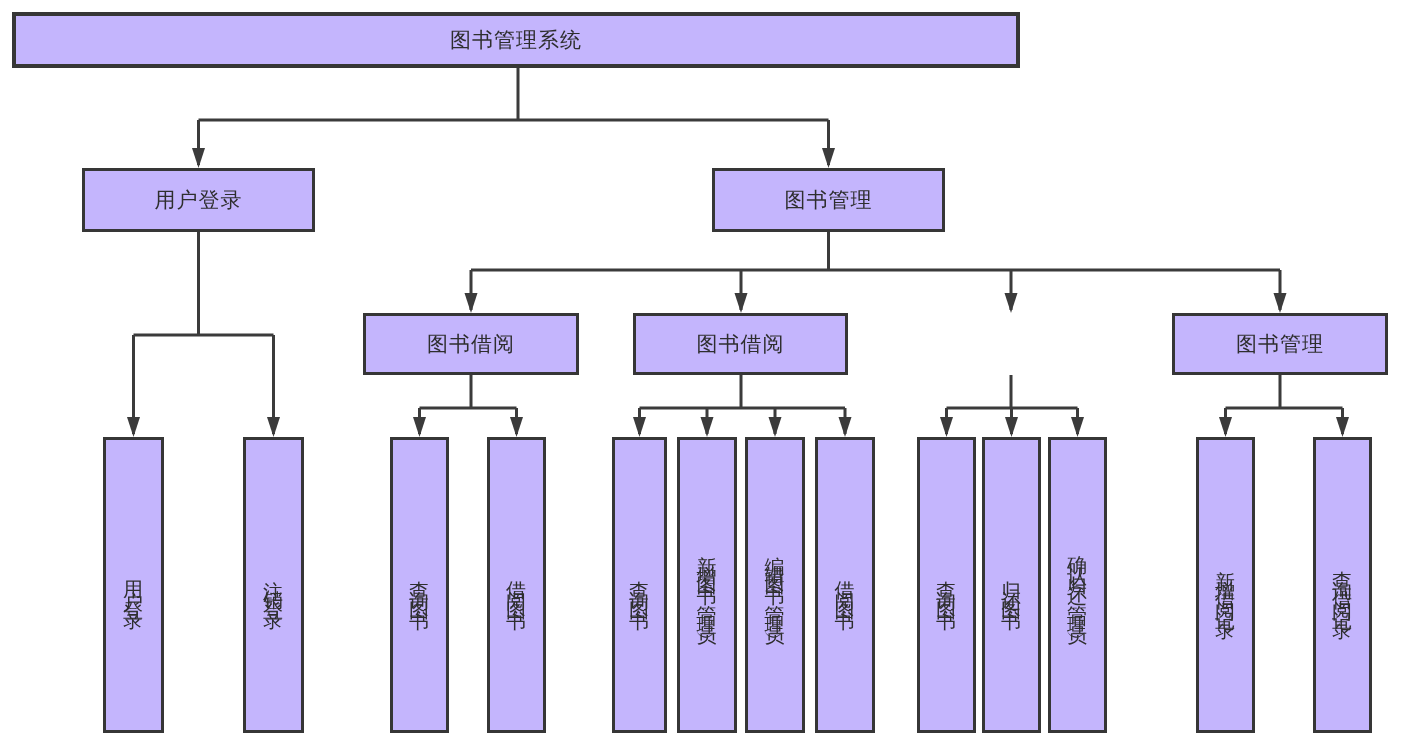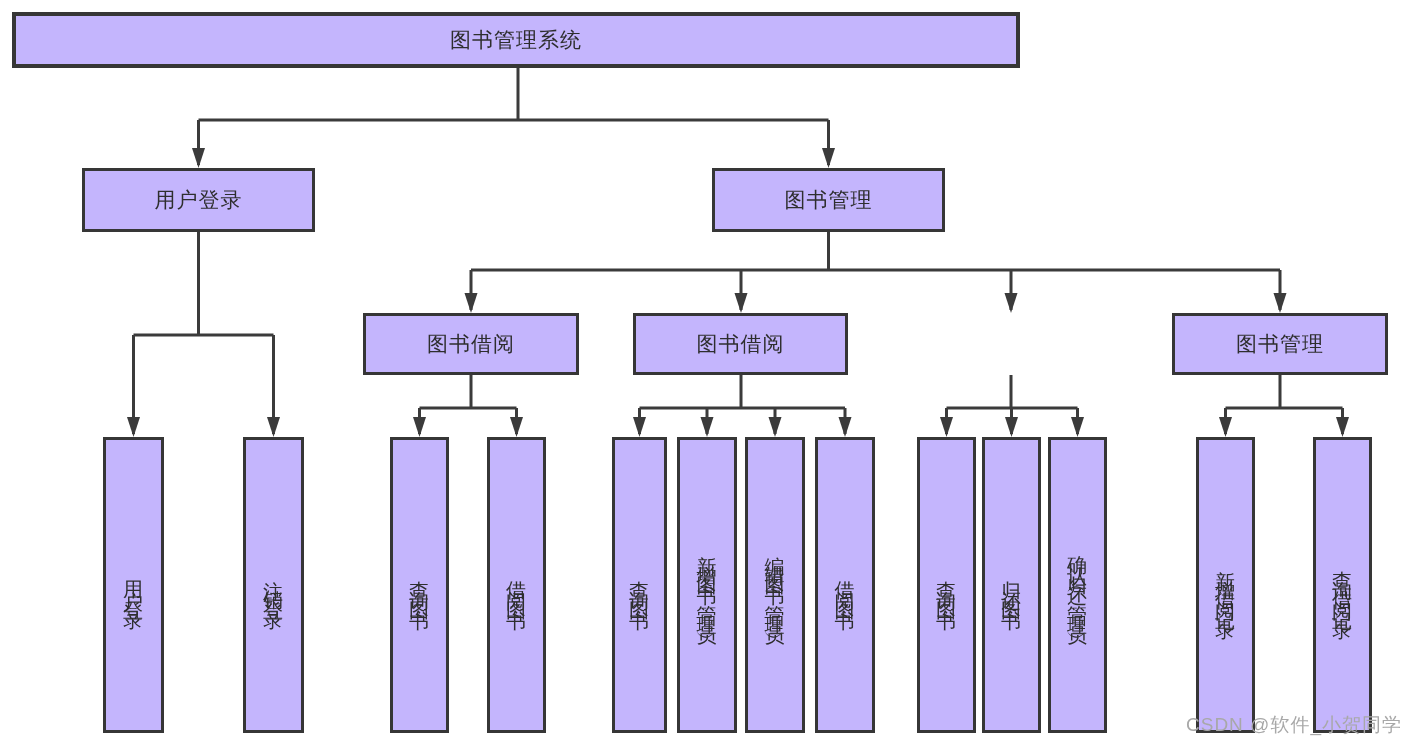--- a/index.html
+++ b/index.html
@@ -131,15 +131,14 @@
     <span class="v-text">确认归还（管理员）</span>
   </div>
 
   <div class="box" style="left:1196px;top:437px;width:59px;height:296px">
     <span class="v-text">新增借阅记录</span>
   </div>
   <div class="box" style="left:1313px;top:437px;width:59px;height:296px">
     <span class="v-text">查询借阅记录</span>
   </div>
 
-  <div class="watermark">CSDN @软件_小贺同学</div>
 
 </div>
 
 </body></html>

